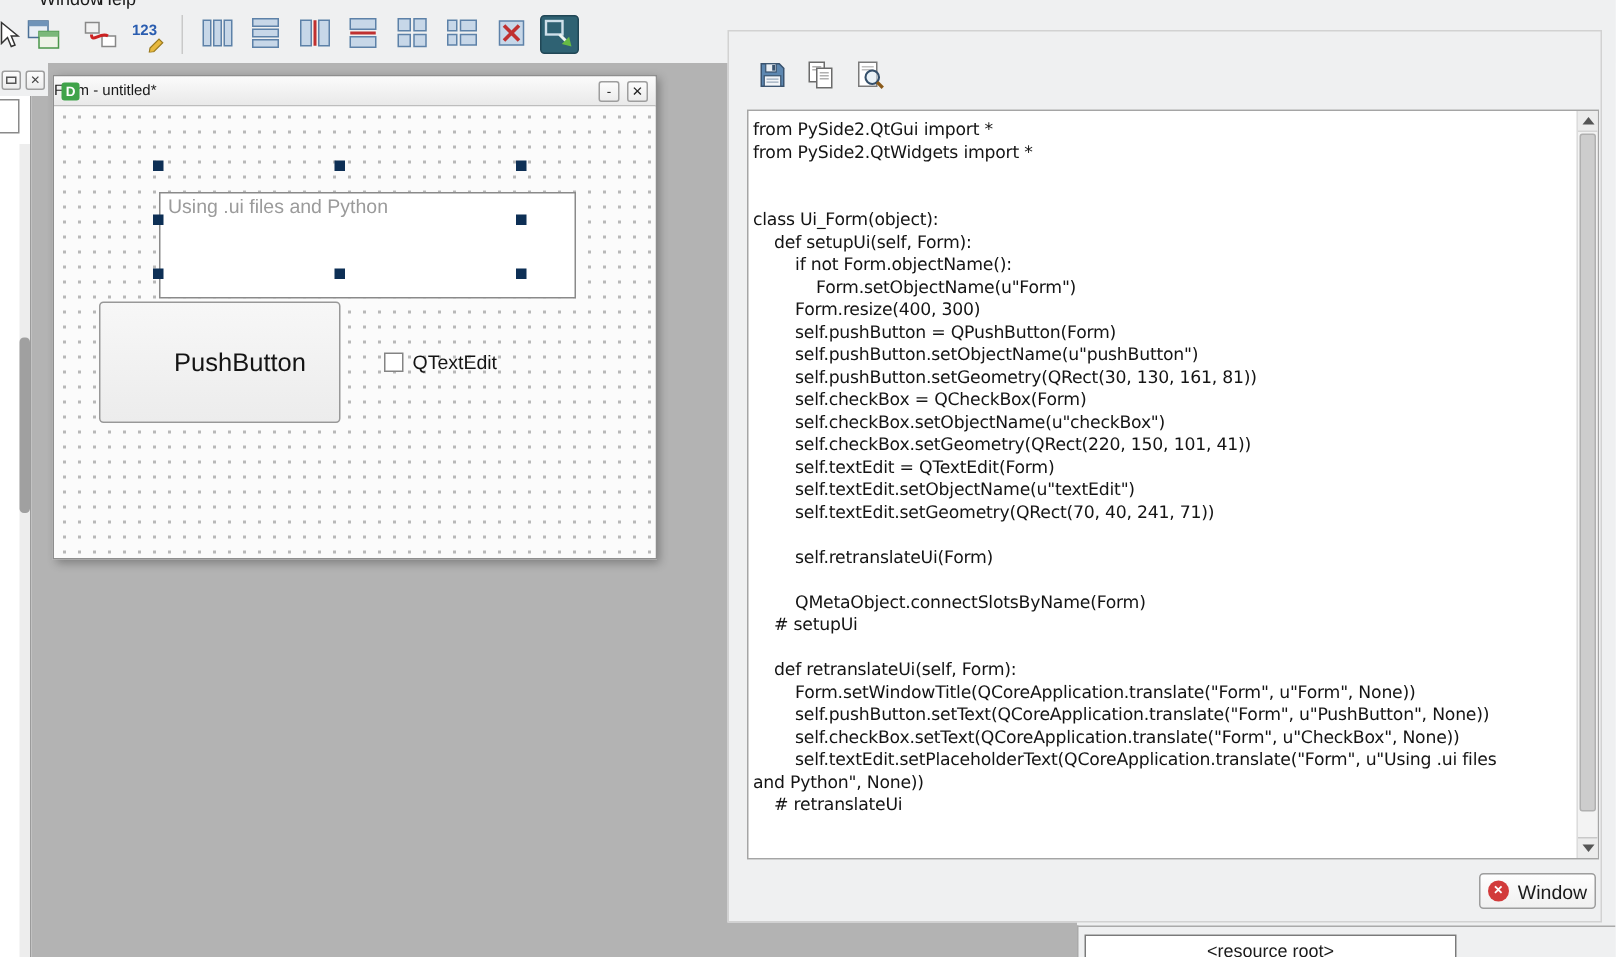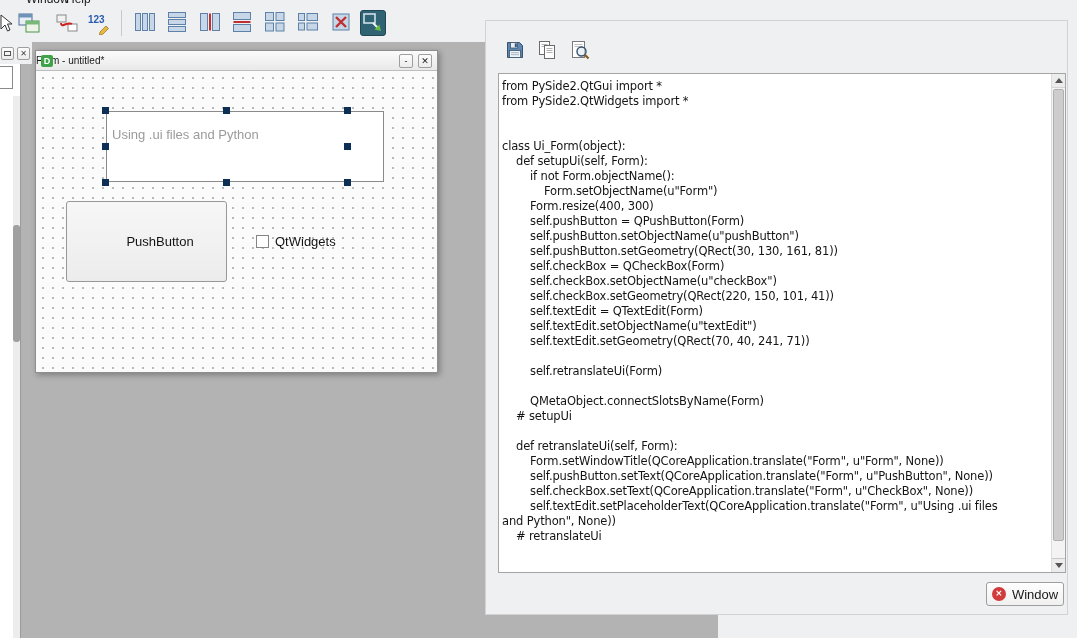--- a/index.html
+++ b/index.html
@@ -40,29 +40,29 @@
                    border-bottom:1px solid #bdbdbd; }
   .form-title { font-size:10px; font-weight:400; text-align:left; line-height:20px; }
   .form-icon { position:absolute; left:5px; top:4px; width:12px; height:12px; background:#3fa34a; border-radius:2px;
                color:#fff; font-size:9px; font-weight:bold; line-height:12px; text-align:center; }
   .win-btn { position:absolute; top:3px; width:14px; height:14px; background:linear-gradient(#fcfcfc,#ececec);
              border:1px solid #9e9e9e; border-radius:2px; font-size:9px; line-height:12px; text-align:center; color:#222; }
   .btn-min { right:24px; } .btn-close { right:5px; }
   .form-canvas { position:relative; width:401px; height:301px; background-color:#fbfbfb;
                  background-image:radial-gradient(circle, #b8b8b8 1px, rgba(0,0,0,0) 1.2px);
                  background-size:10px 10px; background-position:2px 2px; }
-  .te { position:absolute; left:70px; top:40px; width:278px; height:71px; background:#fff;
-        border:1px solid #8a8a8a; font-size:13px; color:#9b9b9b; padding:15px 5px; }
+  .te { position:absolute; left:70px; top:57px; width:278px; height:71px; background:#fff;
+        border:1px solid #8a8a8a; font-size:13px; color:#9b9b9b; padding:1px 5px; }
   .h { position:absolute; width:7px; height:7px; background:#0d2f55; }
   .h-tl{left:66px;top:36px;} .h-tm{left:187px;top:36px;} .h-tr{left:308px;top:36px;}
   .h-ml{left:66px;top:72px;} .h-mr{left:308px;top:72px;}
   .h-bl{left:66px;top:108px;} .h-bm{left:187px;top:108px;} .h-br{left:308px;top:108px;}
   .pb { position:absolute; left:30px; top:130px; width:161px; height:81px;
         background:linear-gradient(#f7f7f7,#ececec); border:1px solid #989898; border-radius:3px;
-        display:flex; align-items:center; justify-content:center; font-size:13px; color:#141414;padding-left:27px; }
+        display:flex; align-items:center; justify-content:center; font-size:17px; color:#141414;padding-left:27px; }
   .cb { position:absolute; left:220px; top:150px; width:101px; height:41px; display:flex; align-items:center;
         font-size:13px; color:#141414; }
   .cb-ind { width:13px; height:13px; border:1px solid #848484; background:#fff; margin-right:6px; flex:0 0 auto; }
 
   
   .code-dialog { position:absolute; left:485px; top:20px; width:583px; height:595px; background:#eff0f1;
                  border:1px solid #d2d2d2; }
   .dlg-tb { position:absolute; top:16px; width:26px; height:26px; }
   .dlg-tb svg { display:block; margin:2px auto; }
   .tb-save{left:16px;} .tb-copy{left:48px;} .tb-find{left:81px;}
@@ -216,21 +216,21 @@
       <div class="h h-tm"></div>
       <div class="h h-tr"></div>
       <div class="h h-ml"></div>
       <div class="h h-mr"></div>
       <div class="h h-bl"></div>
       <div class="h h-bm"></div>
       <div class="h h-br"></div>
       <div class="pb">PushButton</div>
       <div class="cb">
         <div class="cb-ind"></div>
-        <span>QtWidgets</span>
+        <span>QTextEdit</span>
       </div>
     </div>
   </div>
 
   <div class="code-dialog">
     <div class="dlg-tb tb-save">
       <svg width="22" height="22">
         <path d="M3.5 3.5 H15.5 L18.5 6.5 V18.5 H3.5 Z" fill="#5d87b0" stroke="#39536f"></path>
         <rect x="6.5" y="3.5" width="7" height="5.5" fill="#e9eef3" stroke="#39536f" stroke-width="0.8"></rect>
         <rect x="10.8" y="4.3" width="2" height="3.8" fill="#39536f"></rect>
@@ -302,14 +302,17 @@
           </div>
       </div>
     </div>
 
     <div class="close-btn">
       <div class="close-ico">✕</div>
       <span>Window</span>
     </div>
   </div>
 
+  <div class="resource-panel">
+    <div class="resource-box">&lt;resource root&gt;</div>
+  </div>
 
 </div>
 
 </body></html>

